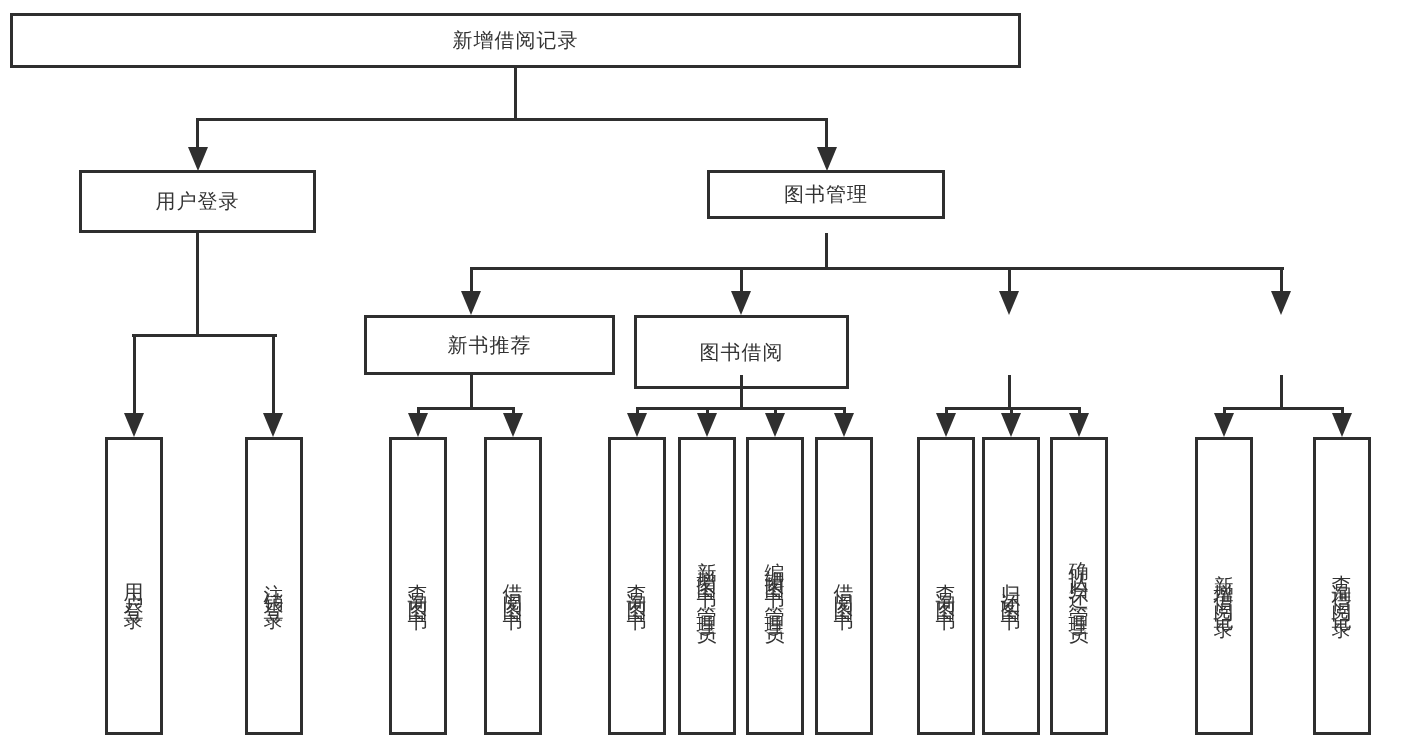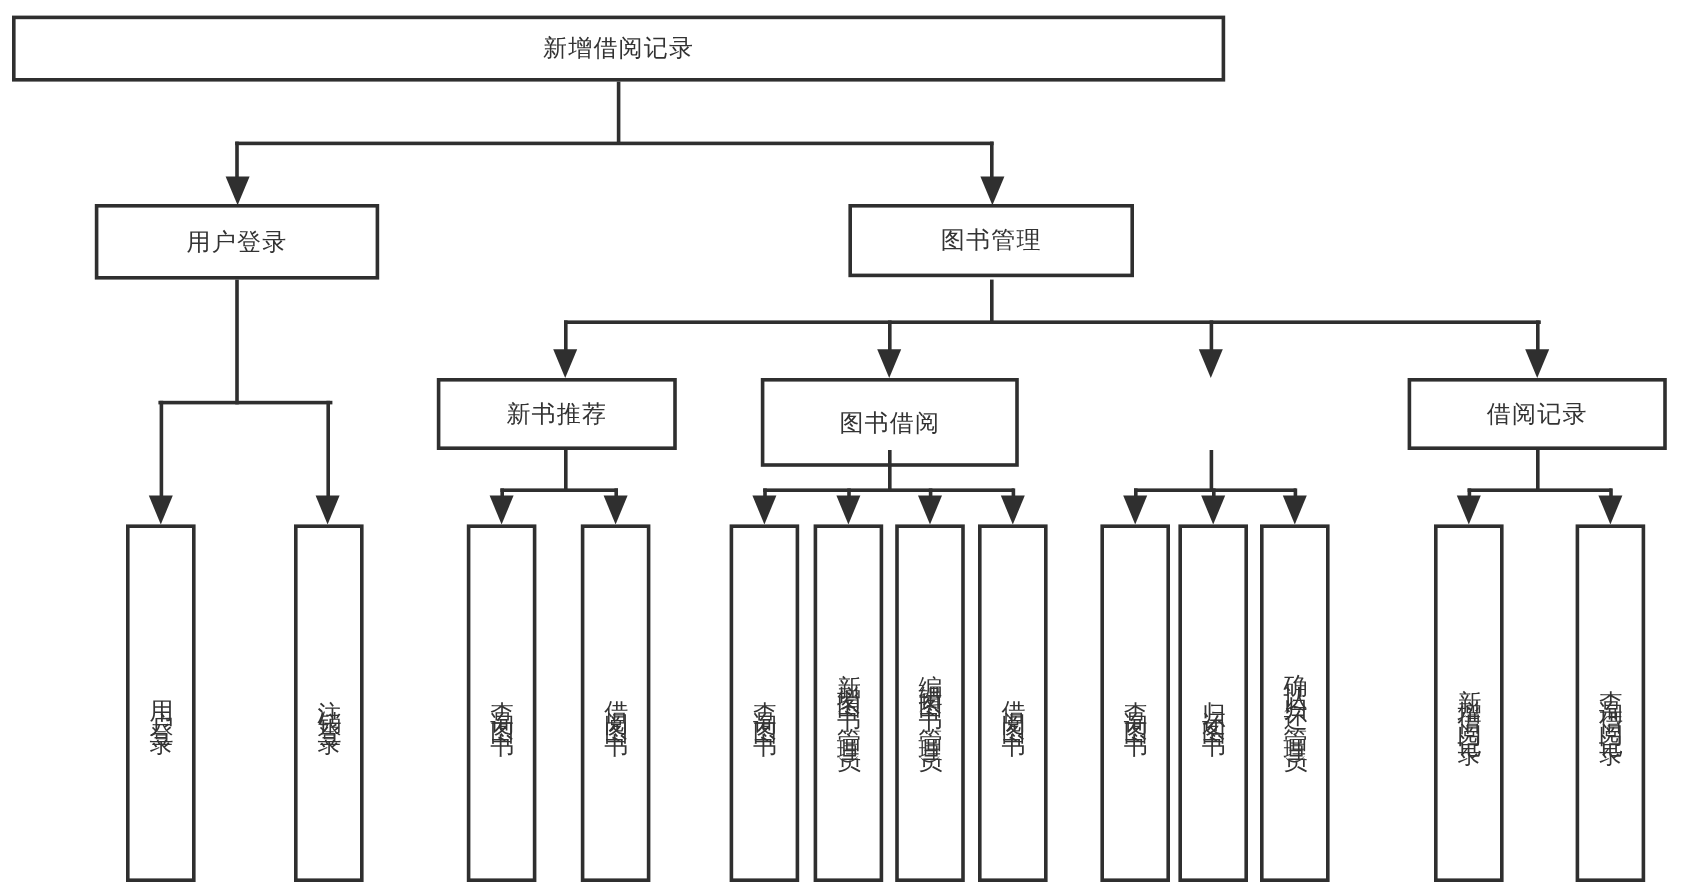--- a/index.html
+++ b/index.html
@@ -58,21 +58,21 @@
   <div class="line" style="left:514px;top:68px;width:3px;height:52px;"></div>
   <div class="line" style="left:196px;top:118px;width:632px;height:3px;"></div>
   <div class="line" style="left:196px;top:118px;width:3px;height:32px;"></div>
   <div class="ah" style="left:188px;top:147px;"></div>
   <div class="line" style="left:825px;top:118px;width:3px;height:32px;"></div>
   <div class="ah" style="left:817px;top:147px;"></div>
 
   <div class="box" style="left:79px;top:170px;width:237px;height:63px;">
     <span class="hlabel">用户登录</span>
   </div>
-  <div class="box" style="left:707px;top:170px;width:238px;height:61px;">
+  <div class="box" style="left:707px;top:170px;width:238px;height:49px;">
     <span class="hlabel">图书管理</span>
   </div>
 
   <div class="line" style="left:196px;top:233px;width:3px;height:104px;"></div>
   <div class="line" style="left:132px;top:334px;width:145px;height:3px;"></div>
   <div class="line" style="left:133px;top:334px;width:3px;height:82px;"></div>
   <div class="ah" style="left:124px;top:413px;"></div>
   <div class="line" style="left:272px;top:334px;width:3px;height:82px;"></div>
   <div class="ah" style="left:263px;top:413px;"></div>
 
@@ -80,28 +80,25 @@
   <div class="line" style="left:470px;top:267px;width:814px;height:3px;"></div>
   <div class="line" style="left:470px;top:267px;width:3px;height:28px;"></div>
   <div class="ah" style="left:461px;top:291px;"></div>
   <div class="line" style="left:740px;top:267px;width:3px;height:28px;"></div>
   <div class="ah" style="left:731px;top:291px;"></div>
   <div class="line" style="left:1008px;top:267px;width:3px;height:28px;"></div>
   <div class="ah" style="left:999px;top:291px;"></div>
   <div class="line" style="left:1280px;top:267px;width:3px;height:28px;"></div>
   <div class="ah" style="left:1271px;top:291px;"></div>
 
-  <div class="box" style="left:364px;top:315px;width:200px;height:60px;">
+  <div class="box" style="left:364px;top:315px;width:251px;height:60px;">
     <span class="hlabel">新书推荐</span>
   </div>
   <div class="box" style="left:634px;top:315px;width:215px;height:74px;">
     <span class="hlabel">图书借阅</span>
-  </div>
-  <div class="box" style="left:1173px;top:315px;width:216px;height:60px;">
-    <span class="hlabel">借阅记录</span>
   </div>
 
   <div class="line" style="left:470px;top:375px;width:3px;height:35px;"></div>
   <div class="line" style="left:417px;top:407px;width:98px;height:3px;"></div>
   <div class="line" style="left:417px;top:407px;width:3px;height:10px;"></div>
   <div class="ah" style="left:408px;top:413px;"></div>
   <div class="line" style="left:512px;top:407px;width:3px;height:10px;"></div>
   <div class="ah" style="left:503px;top:413px;"></div>
 
   <div class="line" style="left:740px;top:375px;width:3px;height:35px;"></div>

